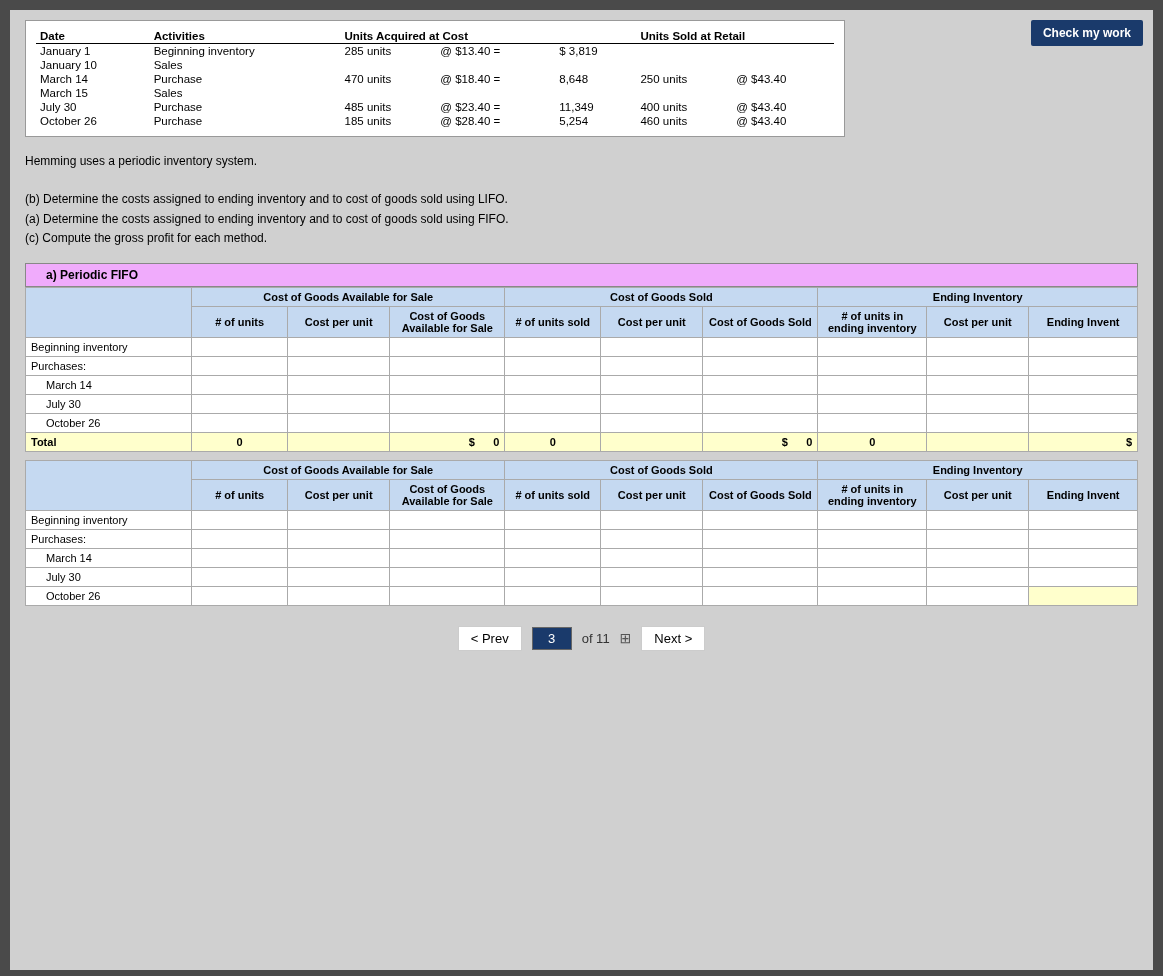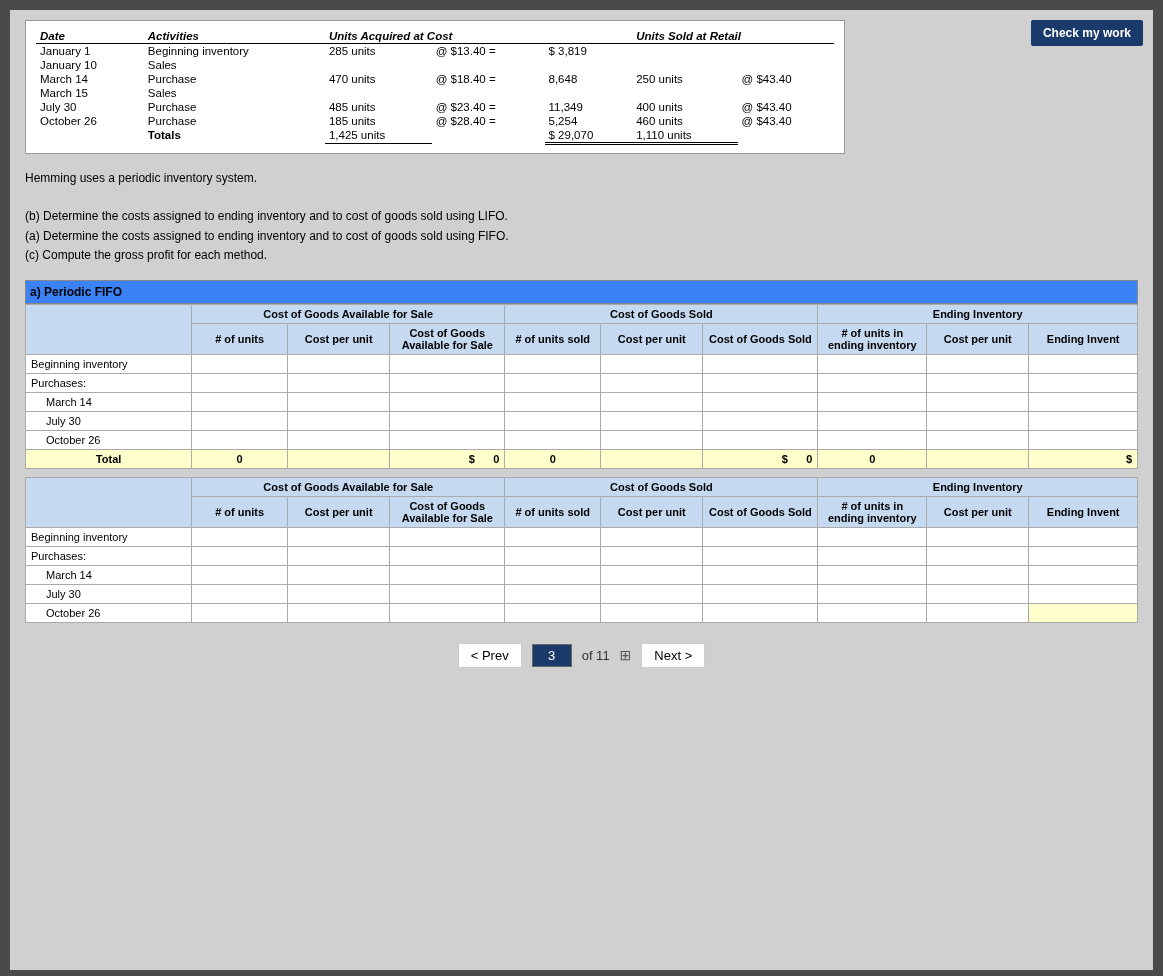--- a/index.html
+++ b/index.html
@@ -45,42 +45,41 @@
       border-collapse: collapse;
     }
     .info-table td {
       padding: 1px 4px;
       vertical-align: top;
       white-space: nowrap;
     }
     .info-table .header-row td {
       font-weight: bold;
       border-bottom: 1px solid #000;
-      font-style: italic;
     }
     .double-underline {
       border-bottom: 3px double #000;
     }
     .underline {
       border-bottom: 1px solid #000;
     }
 
     
     .instructions {
       margin: 10px 0 15px 0;
       font-size: 12px;
       line-height: 1.6;
     }
 
     
     .section-label {
-      background: #3b82f6;
+      background: #f0abfc;
       font-weight: bold;
       font-size: 12px;
-      padding: 4px 4px;
+      padding: 4px 20px;
       border: 1px solid #888;
       margin-bottom: 0;
     }
 
     
     .data-table-wrapper {
       overflow-x: auto;
       margin-bottom: 8px;
     }
     .data-table {
@@ -115,21 +114,20 @@
       background: white;
     }
     .data-table .purchases-label {
       text-align: left;
       font-weight: normal;
       background: white;
     }
     .data-table .total-row td {
       background: #ffffcc;
       font-weight: bold;
-      text-align: center;
     }
     .data-table input[type="text"] {
       border: none;
       width: 100%;
       background: transparent;
       text-align: center;
       font-size: 11px;
       outline: none;
     }
     .data-table .input-cell {
@@ -234,29 +232,20 @@
         <td>@ $43.40</td>
       </tr>
       <tr>
         <td>October 26</td>
         <td>Purchase</td>
         <td>185 units</td>
         <td>@ $28.40 =</td>
         <td>5,254</td>
         <td>460 units</td>
         <td>@ $43.40</td>
-      </tr>
-      <tr>
-        <td></td>
-        <td><strong>Totals</strong></td>
-        <td class="underline">1,425 units</td>
-        <td></td>
-        <td class="double-underline">$ 29,070</td>
-        <td class="double-underline">1,110 units</td>
-        <td></td>
       </tr>
     </tbody>
       </table>
   </div>
 
   <div class="instructions">
     <p>Hemming uses a periodic inventory system.</p>
     <br>
     <p>(b) Determine the costs assigned to ending inventory and to cost of goods sold using LIFO.</p>
     <p>(a) Determine the costs assigned to ending inventory and to cost of goods sold using FIFO.</p>

